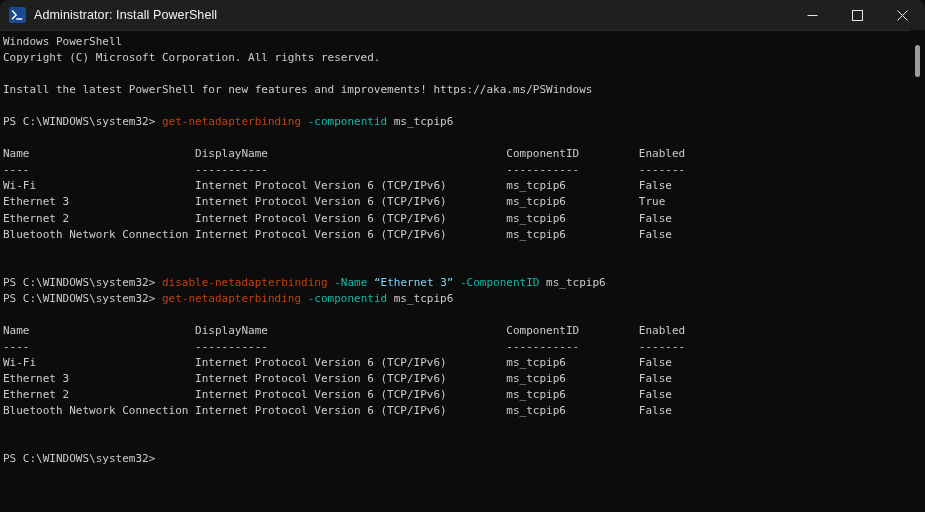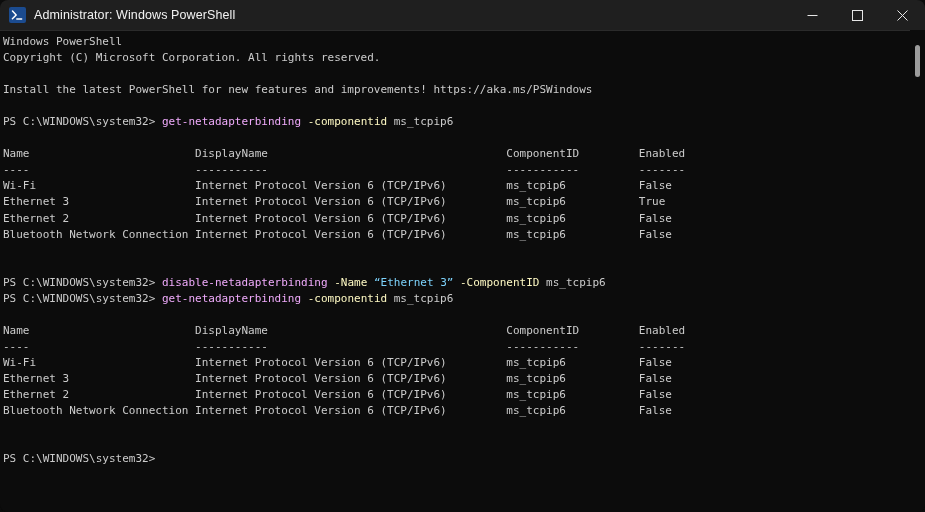--- a/index.html
+++ b/index.html
@@ -88,22 +88,22 @@
     line-height: 16.05px;
     color: #cccccc;
     white-space: pre;
     padding-left: 2px;
     letter-spacing: 0px;
   }
   .line { white-space: pre; height: 16.05px; }
   .blank { height: 16.05px; }
 
   .c-default { color: #cccccc; }
-  .c-command { color: #f0abfc; margin-top: 34px; }
-  .c-param   { color: #fef9c3; }
+  .c-command { color: #c2410c; margin-top: 34px; }
+  .c-param   { color: #14b8a6; }
   .c-string  { color: #7dd3fc; }
 
   
   #scrollbar-track {
     position: absolute;
     top: 30px;
     right: 0;
     width: 15px;
     height: 482px;
     background: #0c0c0c;
@@ -134,21 +134,21 @@
 <div id="window">
 
   <div id="titlebar">
     <div id="title-left">
       <span class="ps-icon">
         <svg width="17" height="16" viewBox="0 0 17 16">
           <path d="M3.5 4 L7.2 7.9 L3.4 11.8" fill="none" stroke="#ffffff" stroke-width="1.5" stroke-linecap="round" stroke-linejoin="round"></path>
           <path d="M7.8 11.9 L12.6 11.9" fill="none" stroke="#ffffff" stroke-width="1.5" stroke-linecap="round"></path>
         </svg>
       </span>
-      <span id="title-text">Administrator: Windows PowerShell</span>
+      <span id="title-text">Administrator: Install PowerShell</span>
     </div>
     <div id="win-controls">
       <div class="win-btn">
         <svg width="11" height="11" viewBox="0 0 11 11">
             <path d="M0.5 5.5 H10.5" stroke="#e6e6e6" stroke-width="1"></path>
           </svg>
       </div>
       <div class="win-btn">
         <svg width="11" height="11" viewBox="0 0 11 11">
             <rect x="0.5" y="0.5" width="10" height="10" fill="none" stroke="#e6e6e6" stroke-width="1"></rect>

